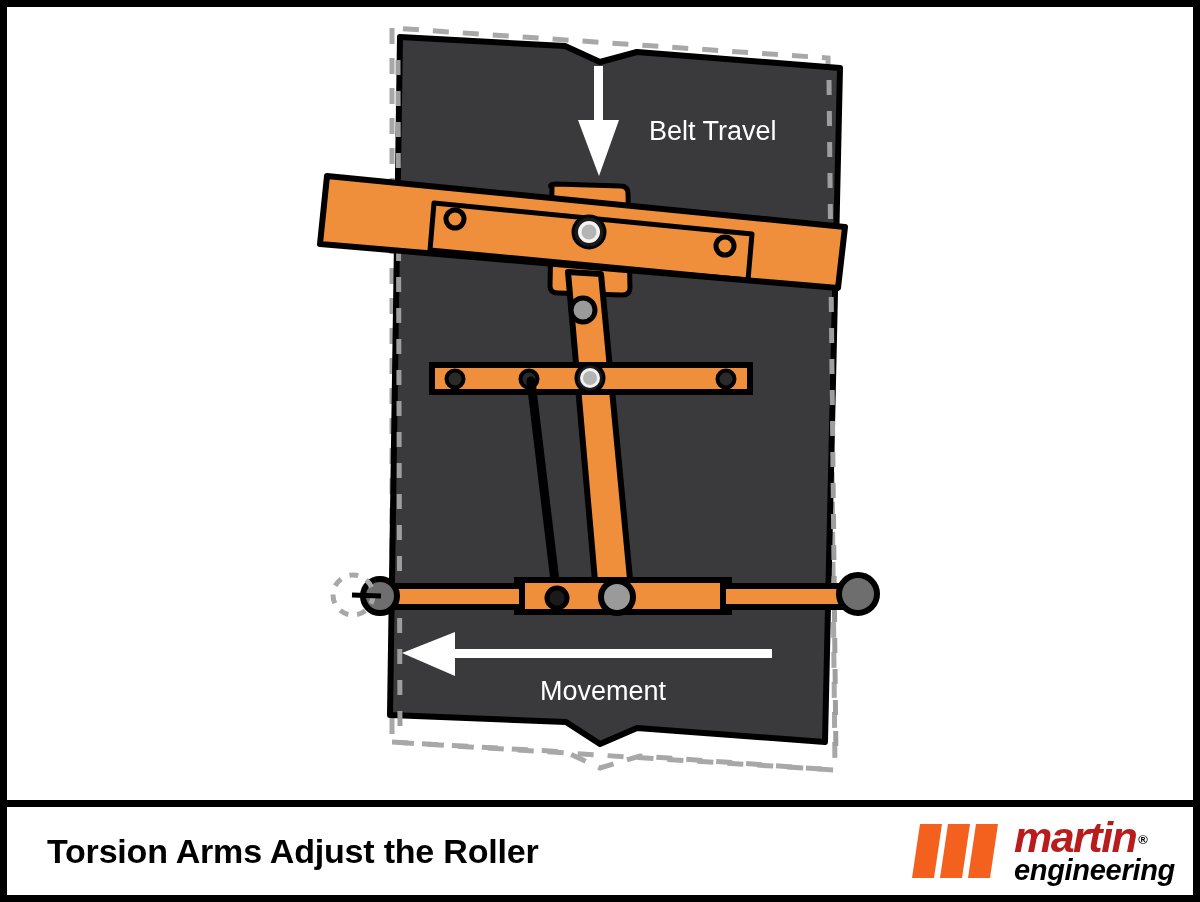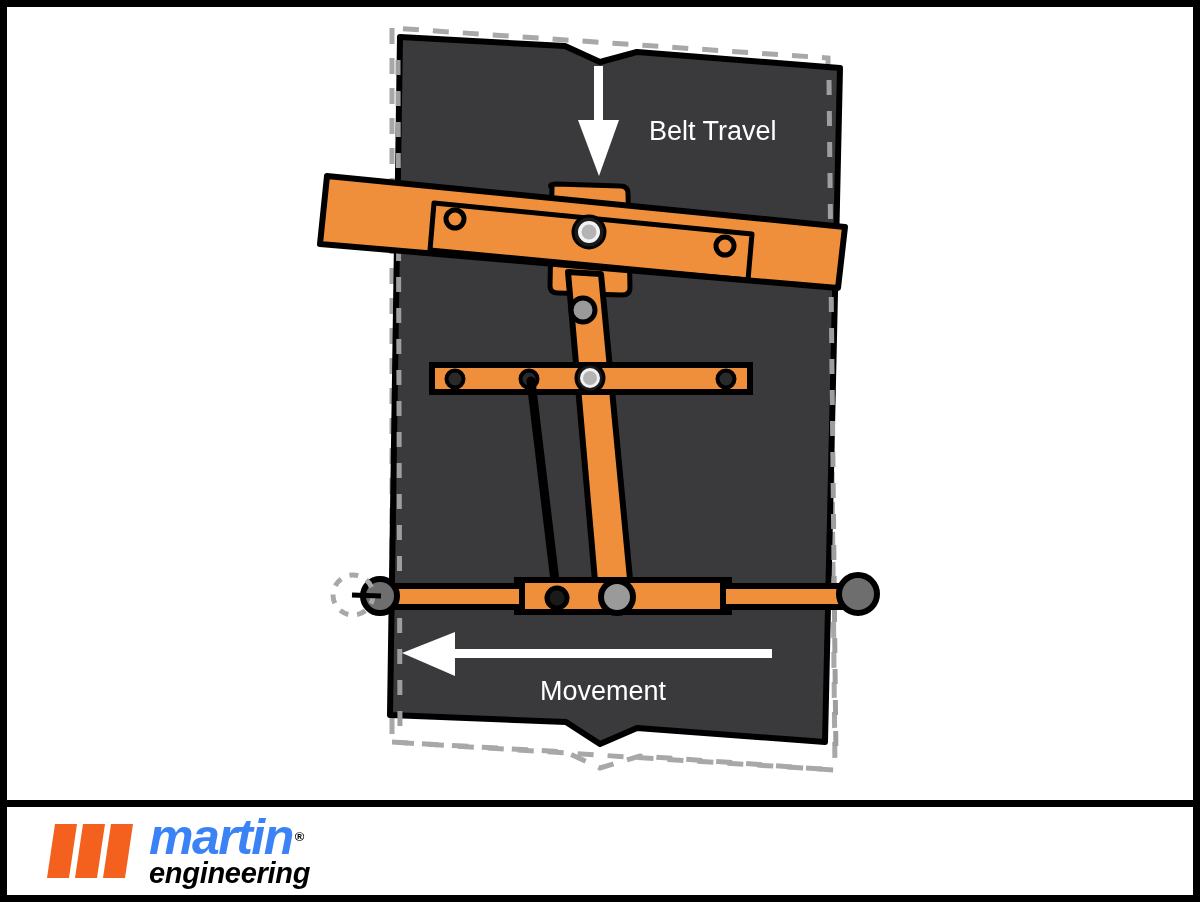--- a/index.html
+++ b/index.html
@@ -79,24 +79,24 @@
     display: flex;
     flex-direction: column;
     align-items: flex-start;
     line-height: 1;
   }
   .logo-martin-row {
     display: flex;
     align-items: flex-start;
   }
   .logo-martin {
-    font-size: 50px;
+    font-size: 43px;
     font-weight: bold;
     font-style: italic;
-    color: #3b82f6;
+    color: #b91c1c;
     letter-spacing: -1.5px;
     line-height: 0.95;
   }
   .logo-reg {
     font-size: 13px;
     color: #000000;
     margin-left: 2px;
     margin-top: 16px;
     font-weight: bold;
   }
@@ -208,20 +208,21 @@
       <rect x="450" y="649" width="322" height="9" fill="#ffffff"></rect>
       <polygon points="455,632 455,676 402,653" fill="#ffffff"></polygon>
     </g>
     <text class="svg-label" x="540" y="700">Movement</text>
 
   </svg>
 
   <div class="divider"></div>
 
   <div class="caption-bar">
+    <div class="caption-title">Torsion Arms Adjust the Roller</div>
 
     <div class="logo">
       <svg class="logo-mark" width="92" height="62" viewBox="0 0 92 62">
         <path d="M 8 4 L 30 4 L 22 58 L 0 58 Z" fill="#F4601E"></path>
         <path d="M 36 4 L 58 4 L 50 58 L 28 58 Z" fill="#F4601E"></path>
         <path d="M 64 4 L 86 4 L 78 58 L 56 58 Z" fill="#F4601E"></path>
       </svg>
       <div class="logo-words">
         <div class="logo-martin-row">
           <span class="logo-martin">martin</span>

